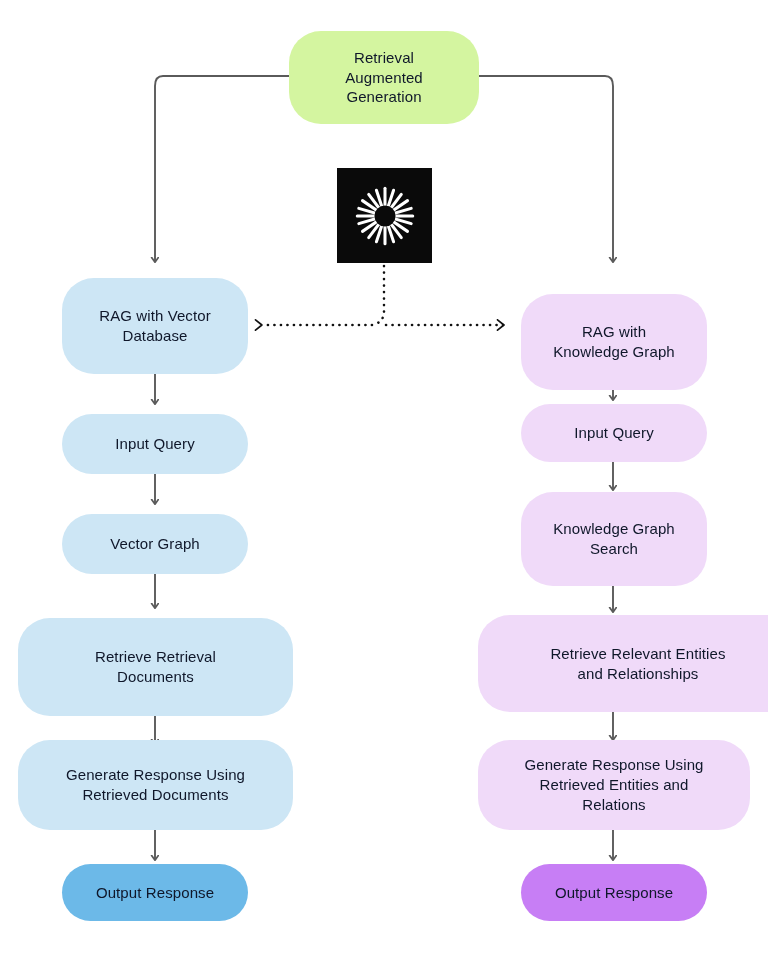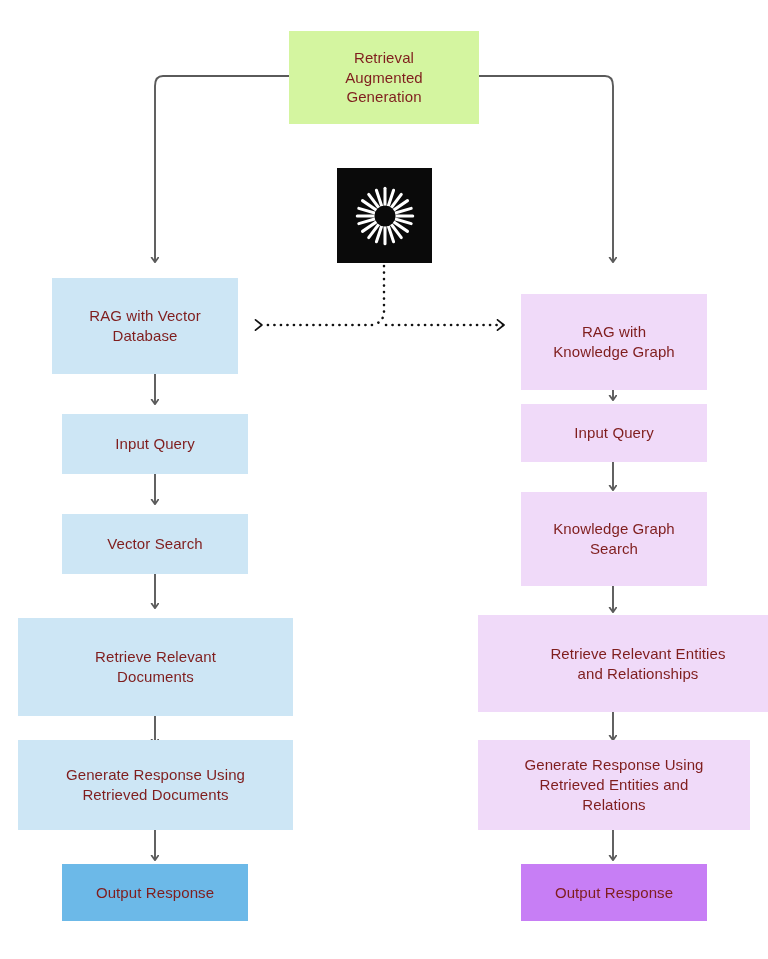--- a/index.html
+++ b/index.html
@@ -35,24 +35,25 @@
   .node {
     position: absolute;
     z-index: 2;
     box-sizing: border-box;
     display: flex;
     align-items: center;
     justify-content: center;
     text-align: center;
     line-height: 1.32;
     font-size: 15px;
-    color: #7f1d1d;
+    color: #0f172a;
     padding: 4px 8px;
     white-space: pre-line;
     letter-spacing: 0.1px;
+    border-radius: 32px;
   }
 
   .node-title {
     display: block;
     width: 100%;
     white-space: pre-line;
   }
 
   
   .icon-node {
@@ -144,35 +145,35 @@
         <line x1="50" y1="50" x2="8" y2="50"></line>
         <line x1="50" y1="50" x2="10.3" y2="38.4"></line>
         <line x1="50" y1="50" x2="15.9" y2="26.7"></line>
         <line x1="50" y1="50" x2="25.3" y2="17.3"></line>
         <line x1="50" y1="50" x2="37.0" y2="10.9"></line>
       </g>
       <circle cx="50" cy="50" r="16" fill="#0a0a0a"></circle>
     </svg>
   </div>
 
-  <div class="node" style="left:52px; top:278px; width:186px; height:96px; background:#cde6f5;">
+  <div class="node" style="left:62px; top:278px; width:186px; height:96px; background:#cde6f5;">
     <span class="node-title">RAG with Vector
 Database</span>
   </div>
 
   <div class="node" style="left:62px; top:414px; width:186px; height:60px; background:#cde6f5;">
     <span class="node-title">Input Query</span>
   </div>
 
   <div class="node" style="left:62px; top:514px; width:186px; height:60px; background:#cde6f5;">
-    <span class="node-title">Vector Search</span>
+    <span class="node-title">Vector Graph</span>
   </div>
 
   <div class="node" style="left:18px; top:618px; width:275px; height:98px; background:#cde6f5;">
-    <span class="node-title">Retrieve Relevant
+    <span class="node-title">Retrieve Retrieval
 Documents</span>
   </div>
 
   <div class="node" style="left:18px; top:740px; width:275px; height:90px; background:#cde6f5;">
     <span class="node-title">Generate Response Using
 Retrieved Documents</span>
   </div>
 
   <div class="node" style="left:62px; top:864px; width:186px; height:57px; background:#6cb9e8;">
     <span class="node-title">Output Response</span>

